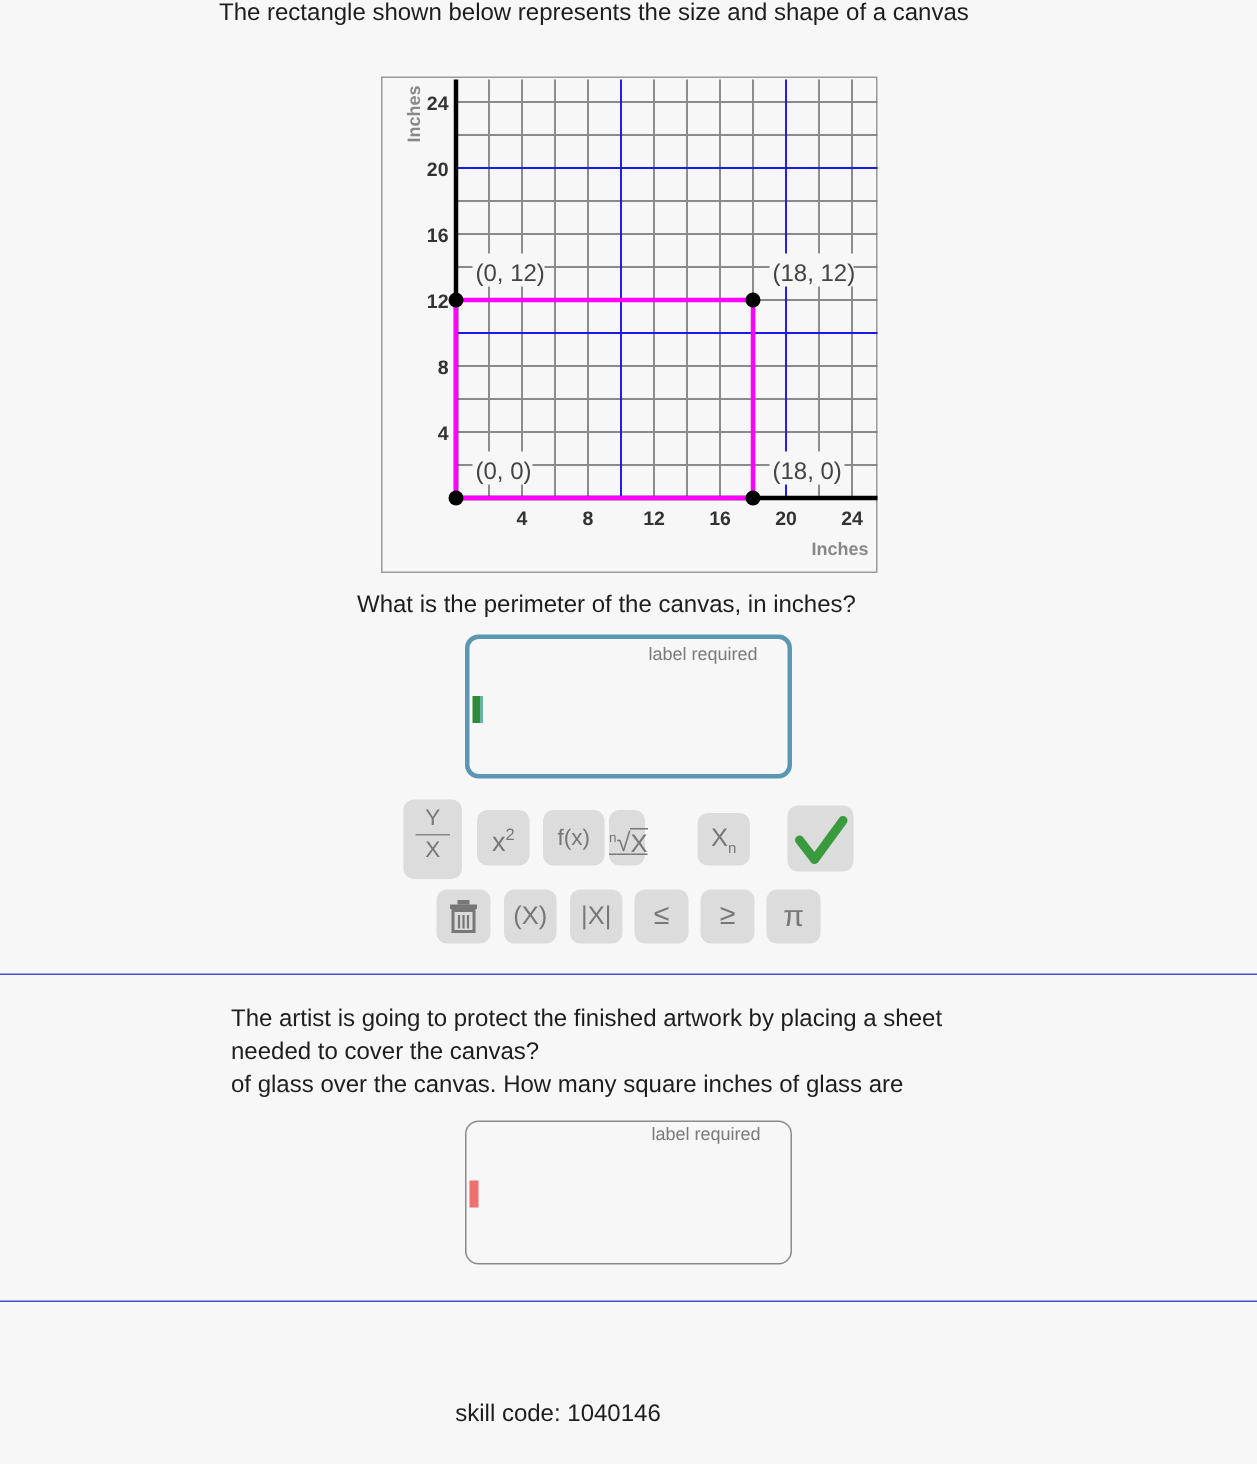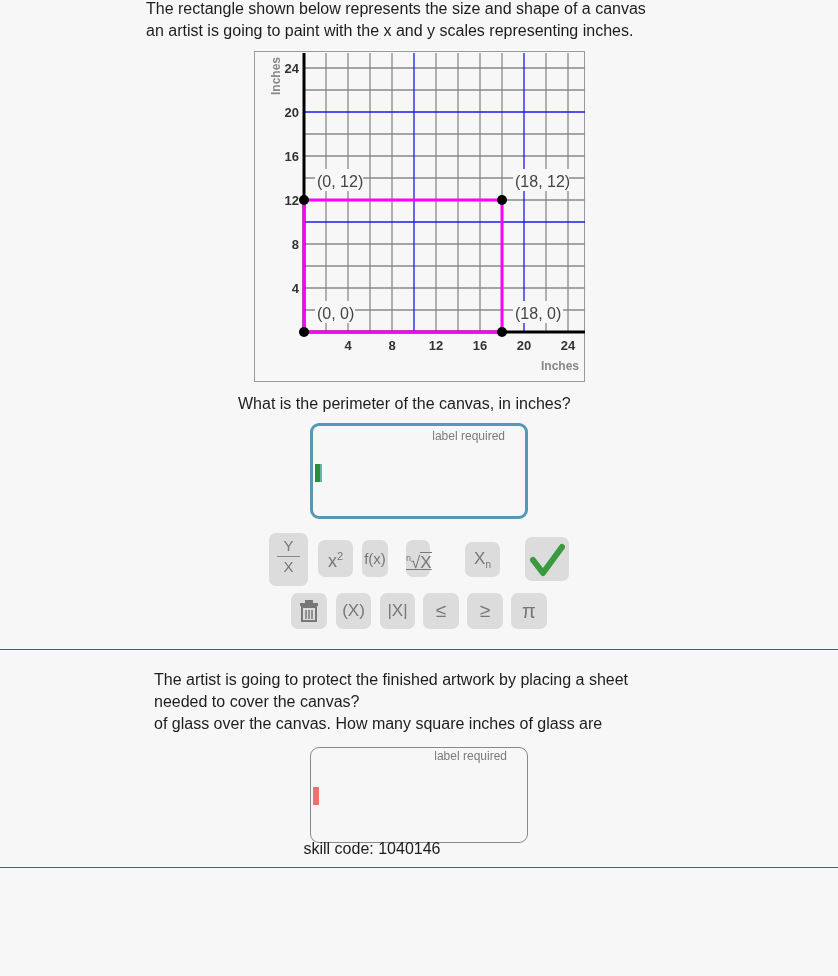--- a/index.html
+++ b/index.html
@@ -8,28 +8,27 @@
   .prompt { font-size:16px; line-height:22px; color:#1d1d1d; }
   .chart { position:absolute; left:254px; top:51px; width:331px; height:331px; border:1px solid #9a9a9a; box-sizing:border-box; background:#f7f7f7; }
   .chart svg { position:absolute; left:-254px; top:-51px; }
   .answer-box { position:absolute; left:310px; width:218px; height:96px; border-radius:9px; box-sizing:border-box; background:#f7f7f7; }
   .answer-box.active { border:3px solid #5a97b3; }
   .answer-box.inactive { border:1.5px solid #8a8a8a; }
   .lbl-req { position:absolute; right:20px; top:3px; font-size:12px; color:#7a7a7a;text-align:right; }
   .caret { position:absolute; left:2px; top:38px; width:5px; height:18px; }
   .btn { position:absolute; background:#dcdcdc; border-radius:7px; color:#777; text-align:center; box-sizing:border-box; font-size:17px; cursor:pointer; }
   .divider { position:absolute; left:0; width:838px; height:1px; background:#4b4bd6; }
-  .skill { position:absolute; left:0; width:744px; text-align:center; top:840px; font-size:16px; color:#1d1d1d; }
+  .skill { position:absolute; left:0; width:744px; text-align:center; top:934px; font-size:16px; color:#1d1d1d; }
 </style>
 </head>
 <body>
 
 <div class="abs prompt" style="left:146px; top:-2px; width:560px;">
   <div>The rectangle shown below represents the size and shape of a canvas</div>
-  <div>an artist is going to paint with the x and y scales representing inches.</div>
 </div>
 
 <div class="chart">
   <svg width="838" height="400" xmlns="http://www.w3.org/2000/svg">
 
     <g stroke="#8a8a8a" stroke-width="1.3">
       <line x1="325" y1="52" x2="325" y2="331"></line>
         <line x1="347" y1="52" x2="347" y2="331"></line>
       <line x1="369" y1="52" x2="369" y2="331"></line>
         <line x1="391" y1="52" x2="391" y2="331"></line>
@@ -110,21 +109,21 @@
 </div>
 
 <div class="btn" style="left:269px; top:533px; width:39px; height:53px; font-size:15px; line-height:16px; padding-top:5px;">
   <div>Y</div>
   <div style="border-top:1.5px solid #888; margin:2px 8px;"></div>
   <div>X</div>
 </div>
 <div class="btn" style="left:318px; top:540px; width:35px; height:37px; line-height:42px; font-size:18px;text-align:center;">
   <span>x</span><sup style="font-size:11px; line-height:0;">2</sup>
 </div>
-<div class="btn" style="left:362px; top:540px; width:26px; height:37px; line-height:37px; font-size:15px;">f(x)</div>
+<div class="btn" style="left:362px; top:540px; width:41px; height:37px; line-height:37px; font-size:15px;">f(x)</div>
 <div class="btn" style="left:406px; top:540px; width:24px; height:37px; line-height:37px; font-size:17px;text-decoration:underline;">
   <sup style="font-size:9px;">n</sup><span>√</span><span style="border-top:1.5px solid #777;">X</span>
 </div>
 <div class="btn" style="left:465px; top:542px; width:35px; height:35px; line-height:33px; font-size:17px;text-align:center;">
   <span>X</span><sub style="font-size:10px;">n</sub>
 </div>
 <div class="btn" style="left:525px; top:537px; width:44px; height:44px;">
   <svg width="44" height="44">
       <polyline points="8,23 18,36 37,10" fill="none" stroke="#3a9a3e" stroke-width="6" stroke-linecap="round" stroke-linejoin="round"></polyline>
     </svg>

